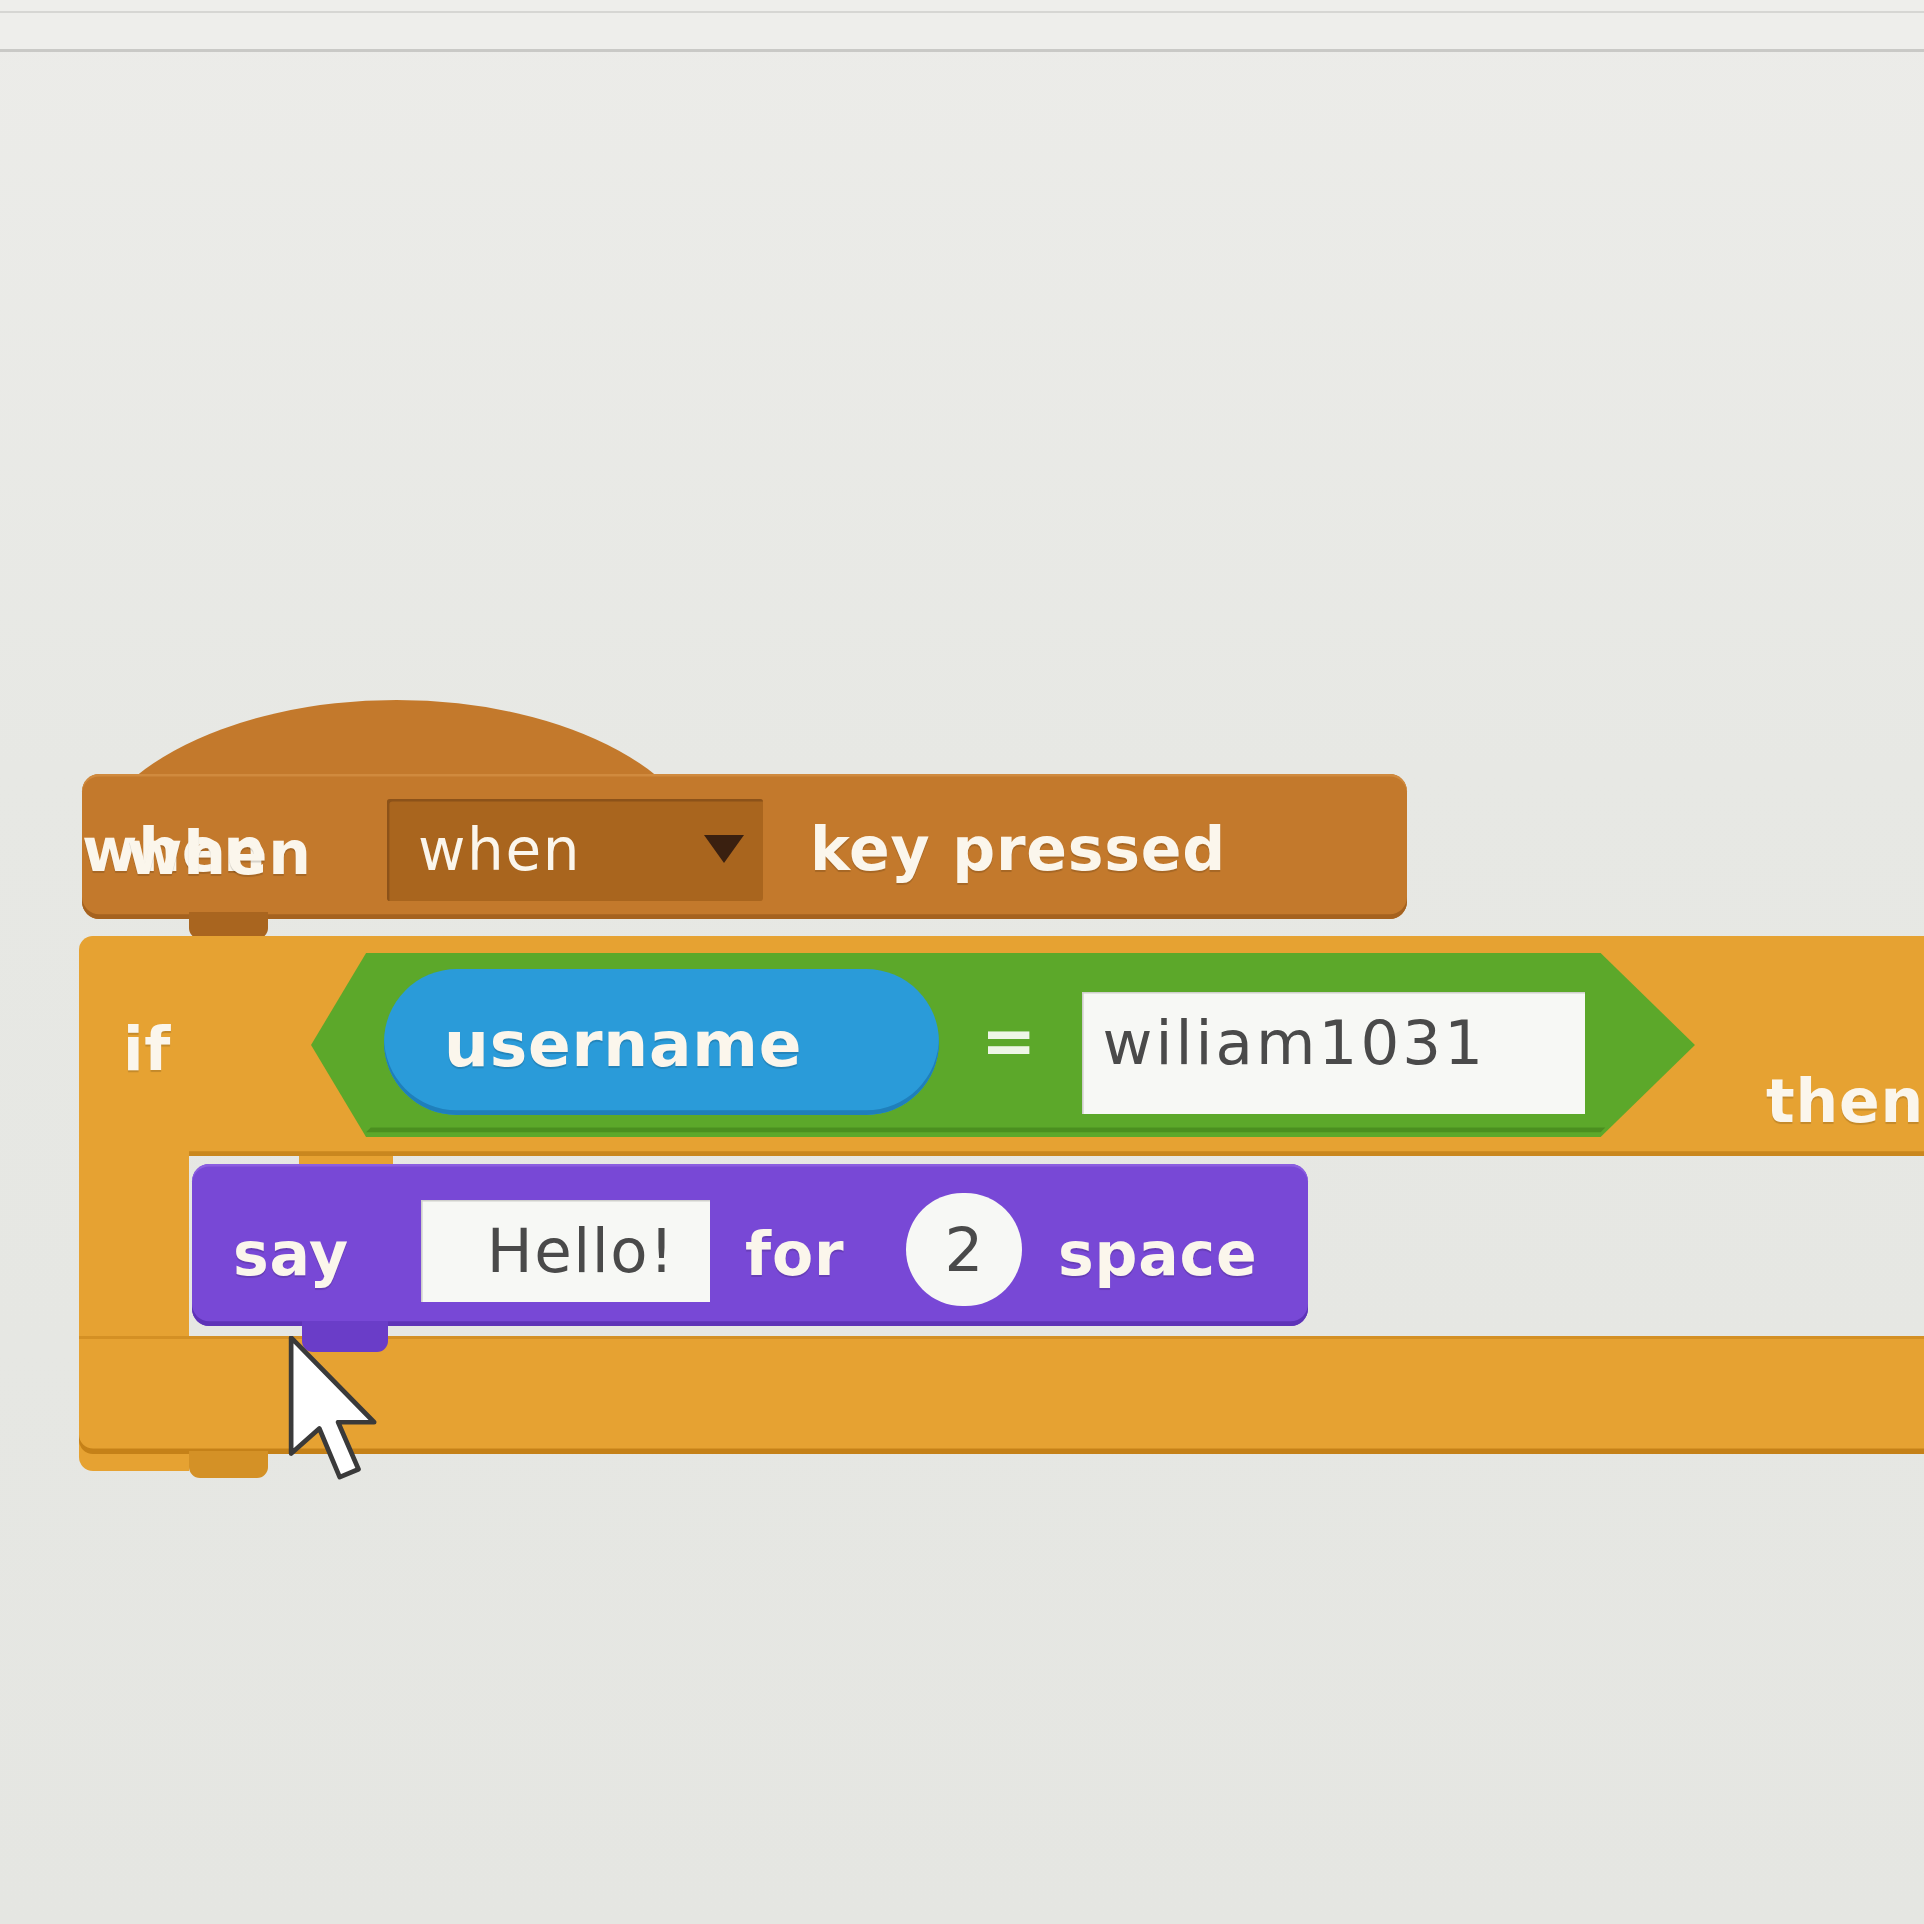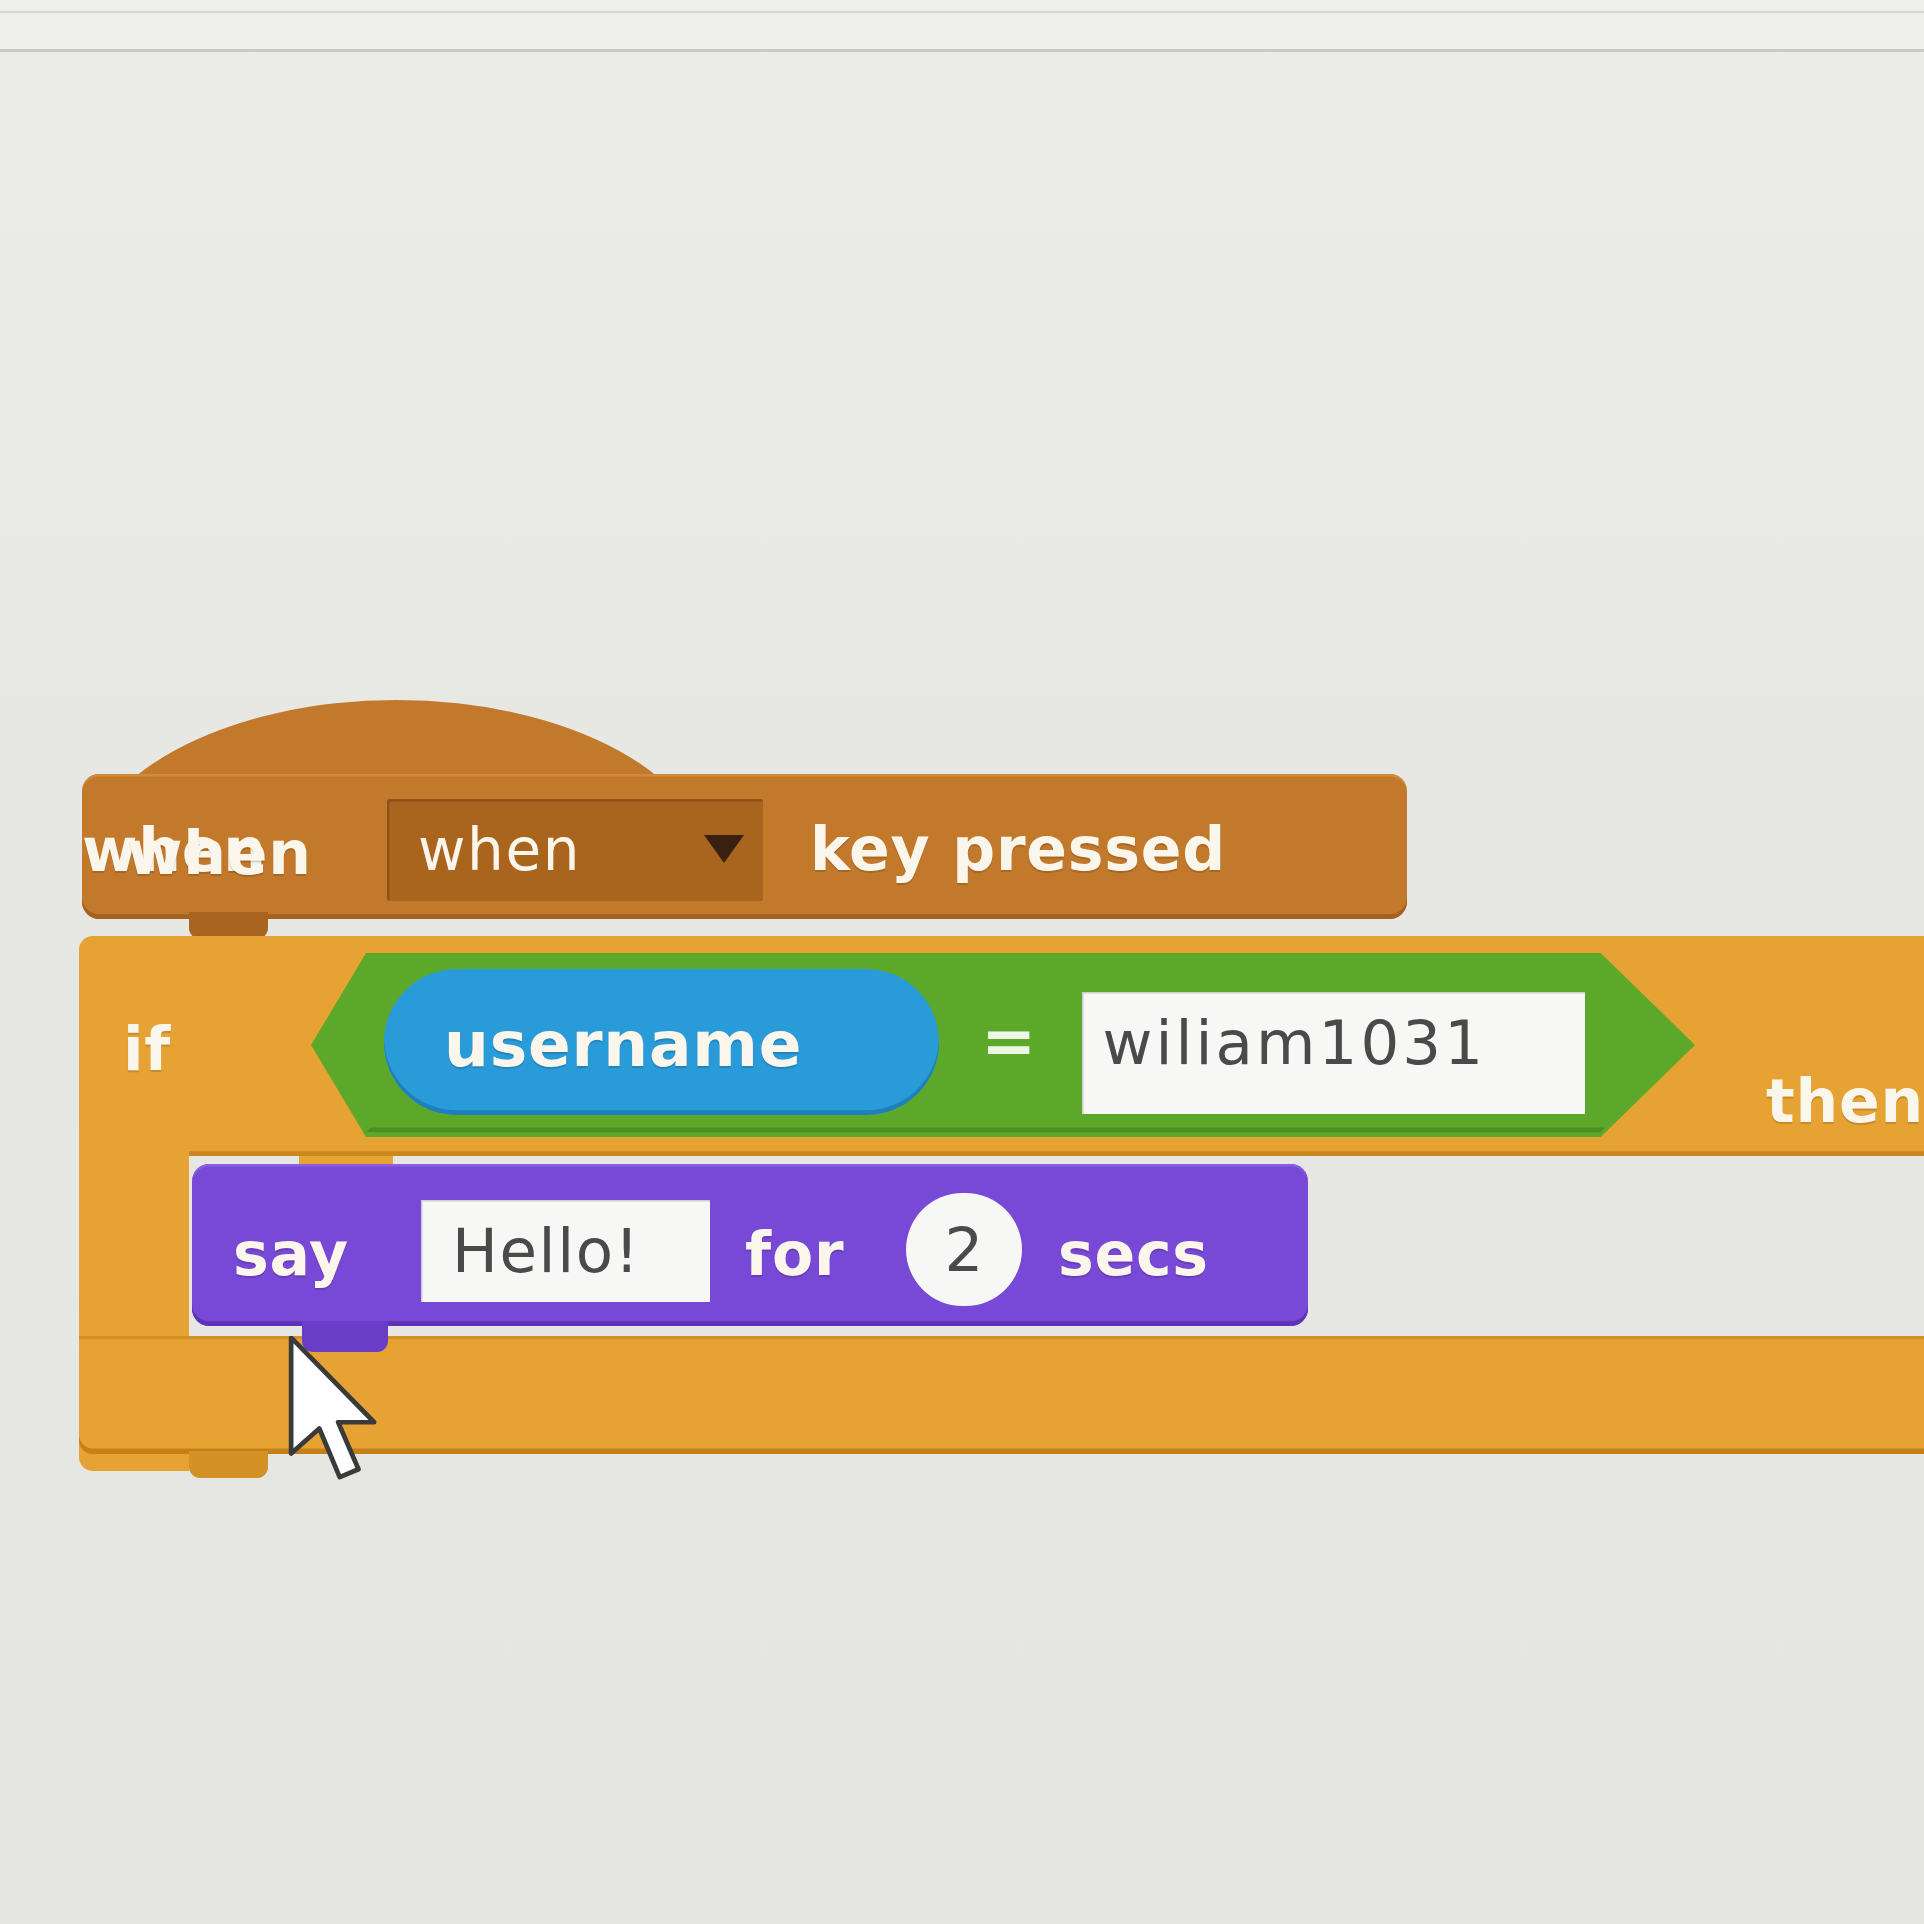--- a/index.html
+++ b/index.html
@@ -224,20 +224,21 @@
     .input-hello {
       left: 421px;
       top: 1200px;
       width: 289px;
       height: 102px;
       font-size: 61px;
       line-height: 102px;
       padding-left: 31px;
       box-sizing: border-box;
       letter-spacing: 1.6px;
+      text-align: center;
     }
     .number-input {
       position: absolute;
       left: 906px;
       top: 1193px;
       width: 116px;
       height: 113px;
       background: #f7f8f5;
       border-radius: 57px;
       color: #4a4a4a;
@@ -295,21 +296,21 @@
   <span class="equals-sign">=</span>
   <div class="text-input input-username">wiliam1031</div>
 
   <div class="say-notch-top"></div>
   <div class="say-block"></div>
   <div class="say-tab"></div>
   <span class="block-label" style="left:233px; top:1219px;">say</span>
   <div class="text-input input-hello">Hello!</div>
   <span class="block-label" style="left:745px; top:1219px;">for</span>
   <div class="number-input">2</div>
-  <span class="block-label" style="left:1058px; top:1219px;">secs</span>
+  <span class="block-label" style="left:1058px; top:1219px;">space</span>
 
   <div class="cursor">
     <svg width="94" height="149" viewBox="0 0 120 190">
       <polygon points="4,2 4,150 40,118 66,180 90,170 64,110 110,110" fill="#ffffff" stroke="#3a3a3a" stroke-width="6" stroke-linejoin="round"></polygon>
     </svg>
   </div>
 
 </div>
 
 

